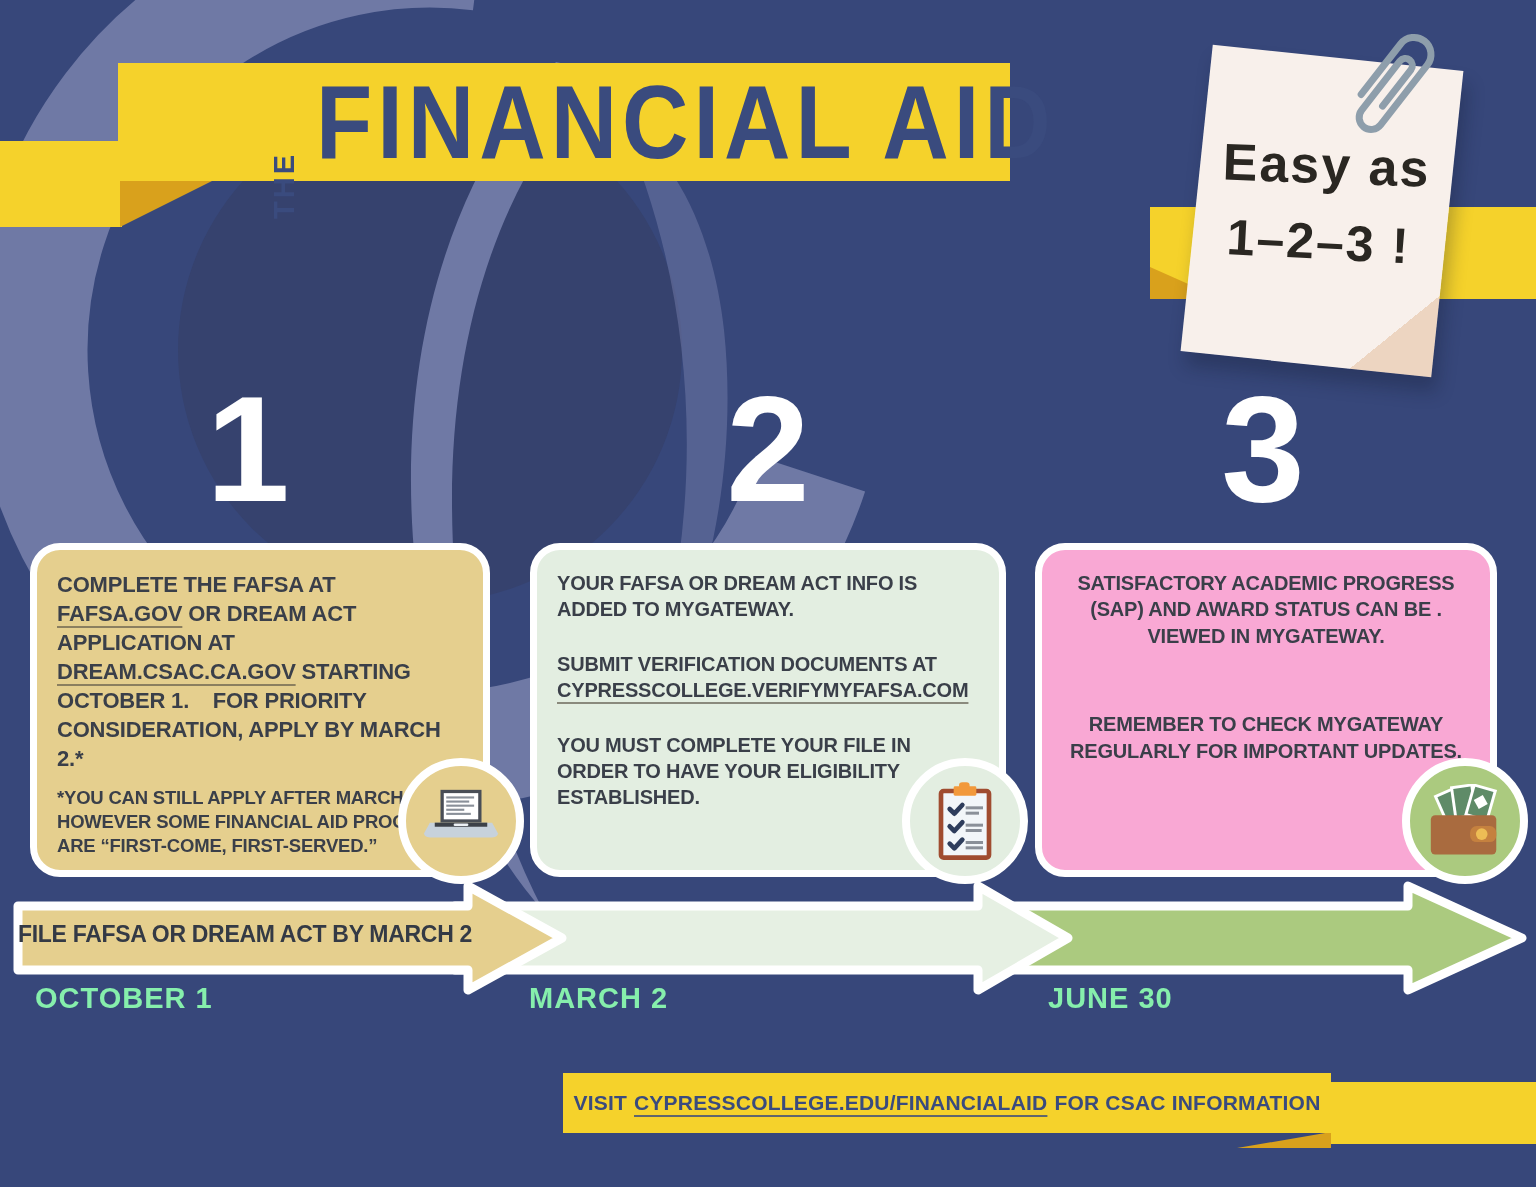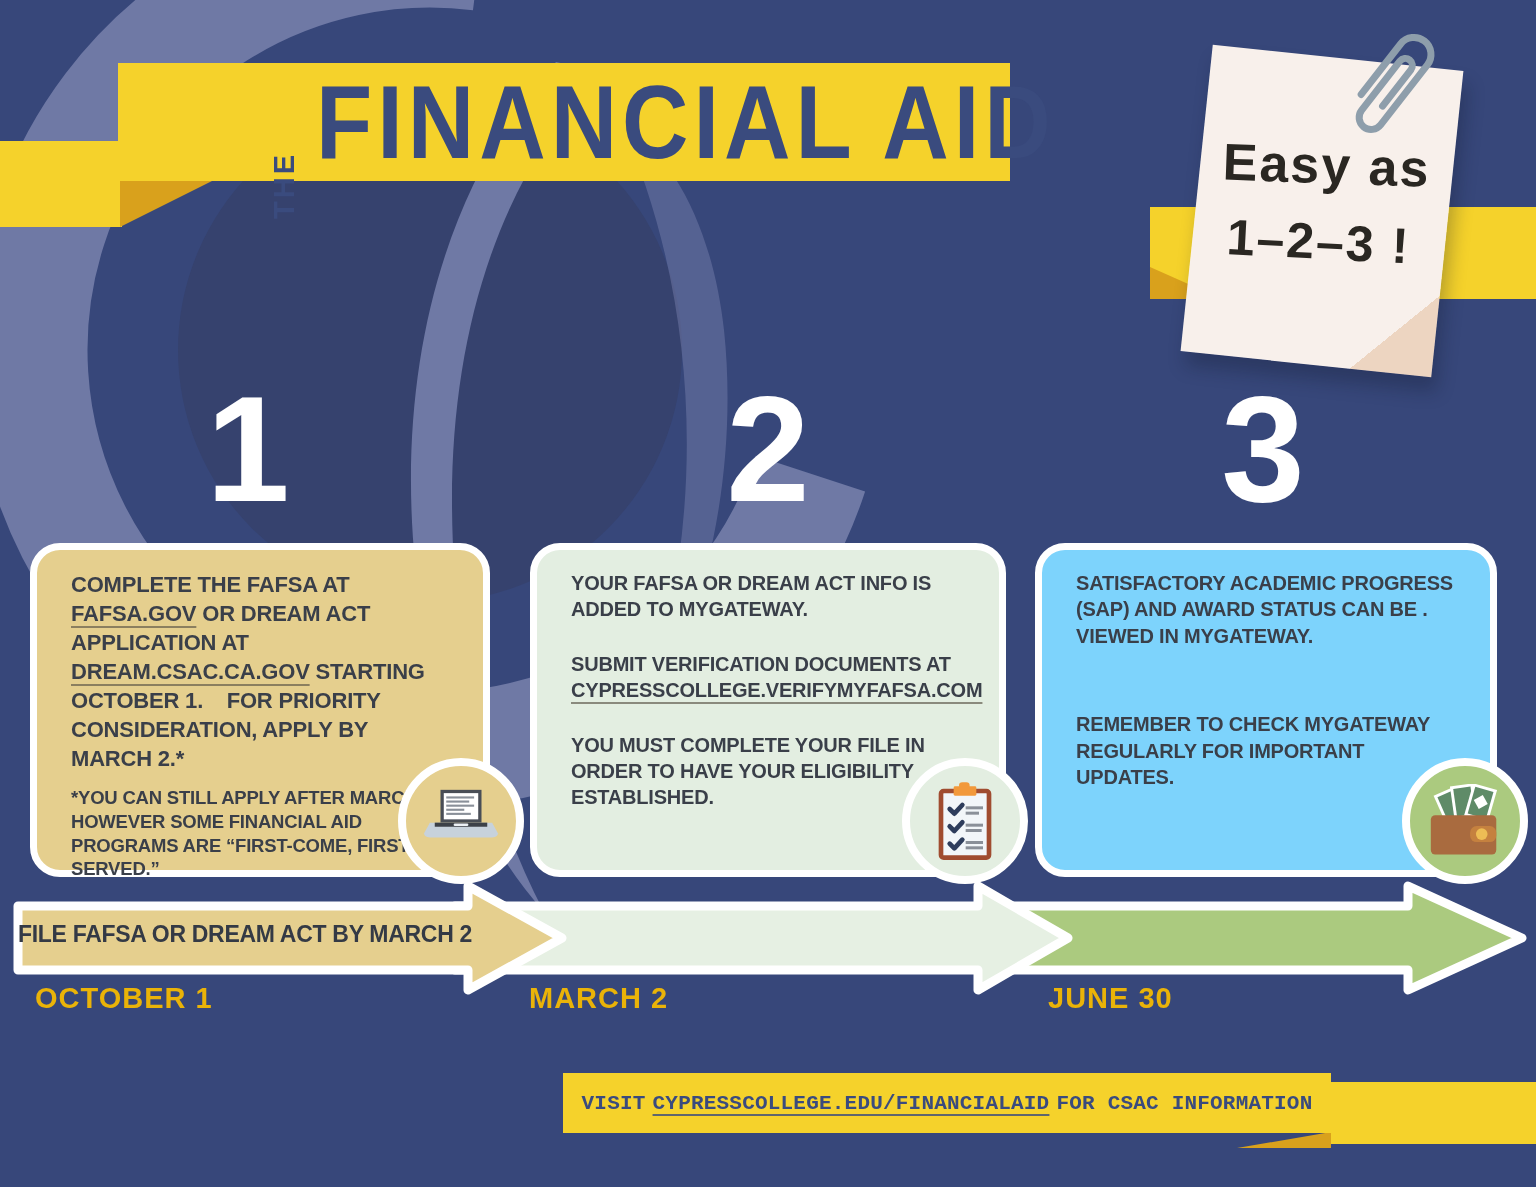--- a/index.html
+++ b/index.html
@@ -43,24 +43,24 @@
   .note-line2 { font-size:50px; font-weight:700; color:#2A2722; letter-spacing:2px; transform:rotate(-3deg); margin-top:18px; }
   .paperclip { position:absolute; left:1340px; top:14px; z-index:4; }
 
   
   .step-number { position:absolute; top:374px; width:140px; text-align:center; z-index:1;
                  font-size:150px; line-height:150px; font-weight:700; color:#FFFFFF; }
   .n1 { left:178px; } .n2 { left:698px; } .n3 { left:1193px; }
 
   
   .box { position:absolute; top:543px; height:334px; border:7px solid #FFFFFF; border-radius:30px;
-         z-index:2; padding:20px 34px; color:#3A3F49; font-weight:700; }
+         z-index:2; padding:20px 20px; color:#3A3F49; font-weight:700; }
   .box1 { left:30px;  width:460px; background:#E5CF8E; }
   .box2 { left:530px; width:476px; background:#E3EEE1; }
-  .box3 { left:1035px; width:462px; background:#7dd3fc; }
+  .box3 { left:1035px; width:462px; background:#f9a8d4;text-align:center; }
   .box p.body  { font-size:22px; line-height:1.32; letter-spacing:-0.2px; }
   .box p.para  { font-size:20px; line-height:1.32; letter-spacing:-0.2px; }
   .box2 p.para { margin-bottom:28px; }
   .box3 .gap-big { margin-bottom:62px; }
   .box p.footnote { margin-top:13px; font-size:18.5px; line-height:1.28; letter-spacing:-0.2px; }
   .u { text-decoration:underline; text-decoration-color:rgba(90,85,70,.65);
        text-decoration-thickness:2px; text-underline-offset:5px; }
 
   
   .icon-circle { position:absolute; top:758px; width:126px; height:126px; border-radius:50%;
@@ -70,27 +70,27 @@
   .c3 { left:1402px; background:#ABCA7F; }
 
   
   .arrows { position:absolute; left:0; top:0; z-index:2; pointer-events:none; }
   .arrow-label { position:absolute; top:921px; z-index:4; font-size:23px; font-weight:700;
                  color:#343A45; letter-spacing:-0.3px; text-align:center; white-space:nowrap; }
   .al1 { left:15px;  width:460px; }
   .al2 { left:555px; width:450px; }
   .al3 { left:1085px; width:370px; }
   .date-label { position:absolute; top:982px; z-index:4; font-size:29px; font-weight:700;
-                color:#eab308; letter-spacing:1px; white-space:nowrap; }
+                color:#86efac; letter-spacing:1px; white-space:nowrap; }
   .d1 { left:35px; } .d2 { left:529px; } .d3 { left:1048px; }
 
   
   .footer-banner { position:absolute; left:563px; top:1073px; width:768px; height:60px; background:#F5D22B; z-index:2;
                    display:flex; align-items:center; justify-content:center; gap:7px;
-                   font-size:21px; font-weight:700; color:#3A4B7E; letter-spacing:0.2px; white-space:nowrap;font-family:Liberation Mono, monospace; }
+                   font-size:21px; font-weight:700; color:#3A4B7E; letter-spacing:0.2px; white-space:nowrap; }
   .footer-tail { position:absolute; left:1331px; top:1082px; width:205px; height:62px; background:#F5D22B; z-index:1; }
   .footer-fold { position:absolute; left:1237px; top:1132px; width:0; height:0; z-index:1;
                  border-bottom:16px solid #D9A11C; border-left:94px solid transparent; }
   .footer-banner .u { text-decoration-color:rgba(58,75,126,.8); }
 </style>
 </head>
 <body>
 
 <div class="canvas">
 

